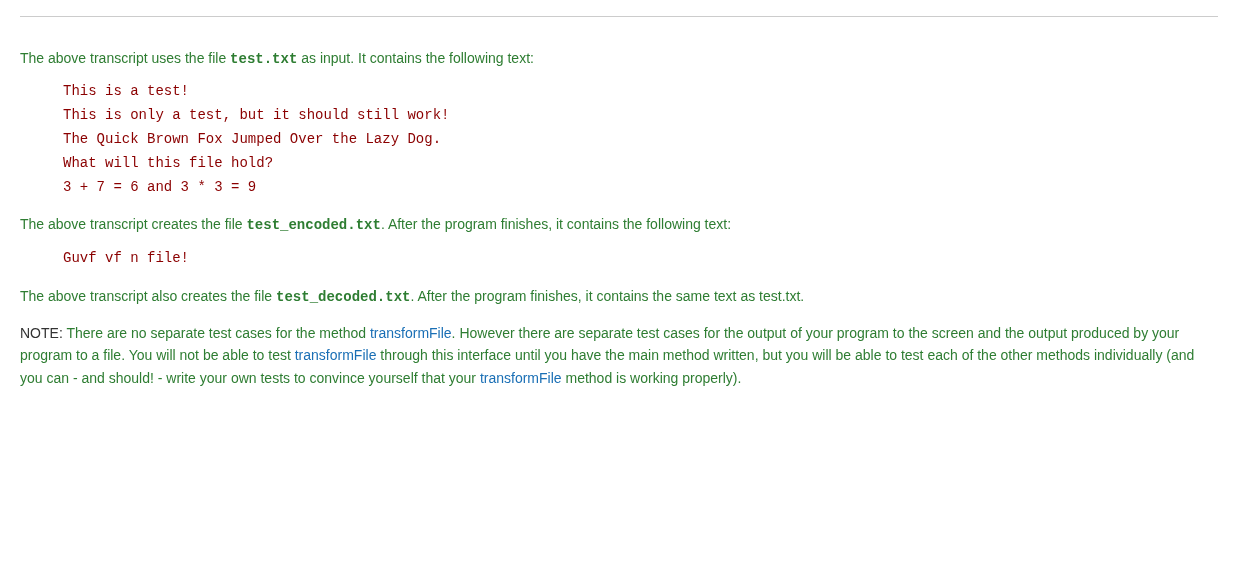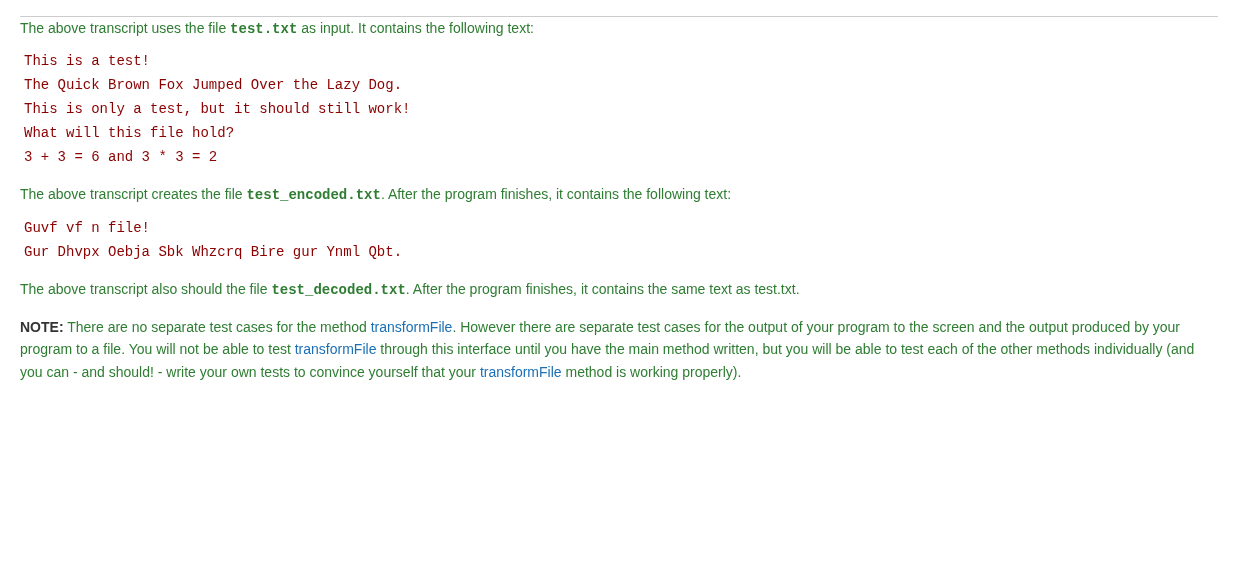--- a/index.html
+++ b/index.html
@@ -35,76 +35,76 @@
       color: #2e7d32;
       background: none;
     }
 
     .code-block {
       font-family: 'Courier New', Courier, monospace;
       color: #8b0000;
       line-height: 1.7;
       margin-bottom: 14px;
       padding-left: 4px;
+      margin-left: 39px;
     }
 
     .code-block div {
       white-space: pre;
     }
 
     .note-section {
       line-height: 1.6;
     }
 
     .note-label {
-      font-weight: bold;
+      font-weight: normal;
       color: #333333;
       margin-top: 39px;
     }
 
     .note-text {
       color: #2e7d32;
     }
 
     .top-border {
       border-top: 1px solid #cccccc;
-      padding-top: 0;
+      padding-top: 30px;
     }
   </style>
 </head>
 <body>
 
 <div>
 
   <div class="section top-border">
     <p class="description">
       <span>The above transcript uses the file </span><code class="inline-code">test.txt</code><span> as input. It contains the following text:</span>
     </p>
     <div class="code-block">
       <div>This is a test!</div>
+      <div>This is only a test, but it should still work!</div>
       <div>The Quick Brown Fox Jumped Over the Lazy Dog.</div>
-      <div>This is only a test, but it should still work!</div>
       <div>What will this file hold?</div>
-      <div>3 + 3 = 6 and 3 * 3 = 2</div>
+      <div>3 + 7 = 6 and 3 * 3 = 9</div>
     </div>
   </div>
 
   <div class="section">
     <p class="description">
       <span>The above transcript creates the file </span><code class="inline-code">test_encoded.txt</code><span>. After the program finishes, it contains the following text:</span>
     </p>
     <div class="code-block">
       <div>Guvf vf n file!</div>
-      <div>Gur Dhvpx Oebja Sbk Whzcrq Bire gur Ynml Qbt.</div>
     </div>
   </div>
 
   <div class="section">
     <p class="description">
-      <span>The above transcript also should the file </span><code class="inline-code">test_decoded.txt</code><span>. After the program finishes, it contains the same text as test.txt.</span>
+      <span>The above transcript also creates the file </span><code class="inline-code">test_decoded.txt</code><span>. After the program finishes, it contains the same text as test.txt.</span>
     </p>
   </div>
 
   <div class="note-section">
     <span class="note-label">NOTE:</span><span class="note-text"> There are no separate test cases for the method <span style="color:#1a6fb5;">transformFile</span>. However there are separate test cases for the output of your program to the screen and the output produced by your program to a file. You will not be able to test <span style="color:#1a6fb5;">transformFile</span> through this interface until you have the main method written, but you will be able to test each of the other methods individually (and you can - and should! - write your own tests to convince yourself that your <span style="color:#1a6fb5;">transformFile</span> method is working properly).</span>
   </div>
 
 </div>
 
 </body></html>

